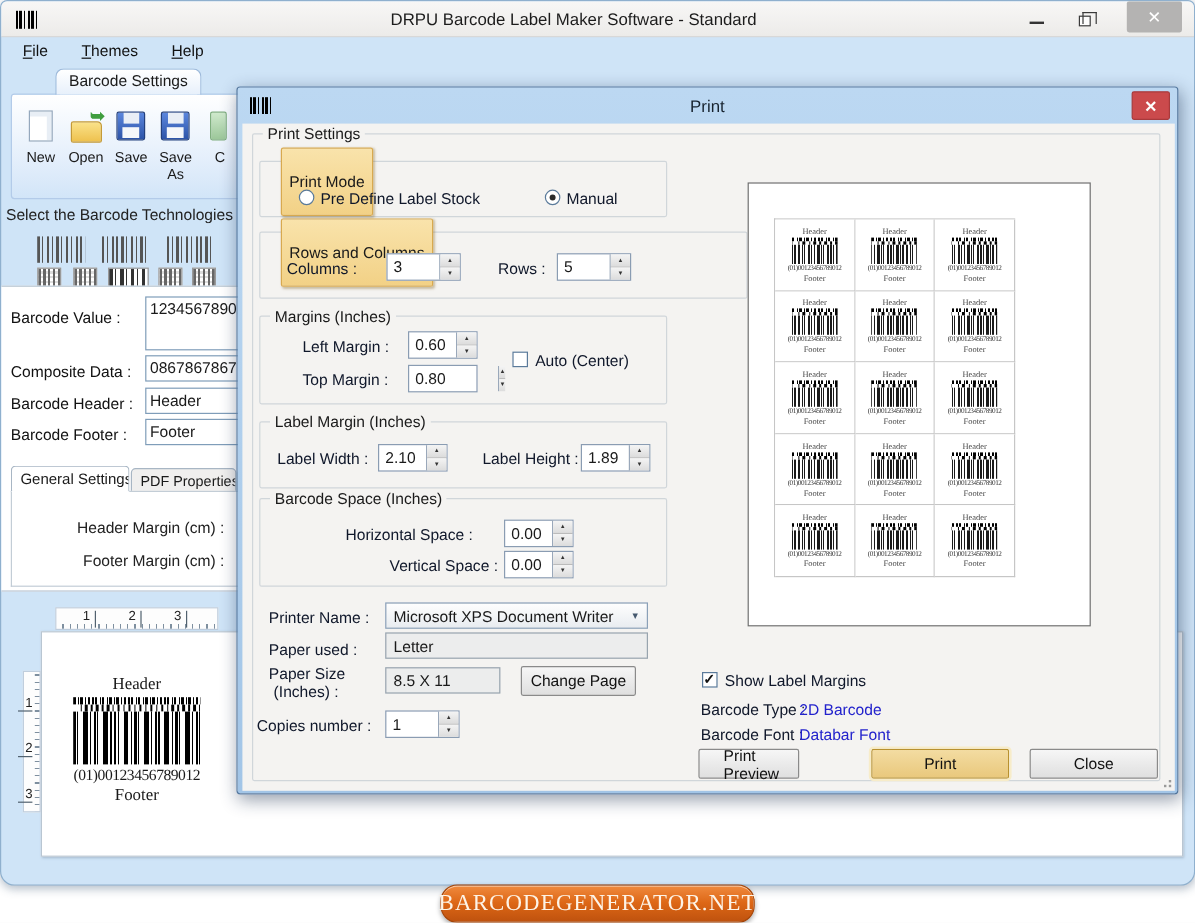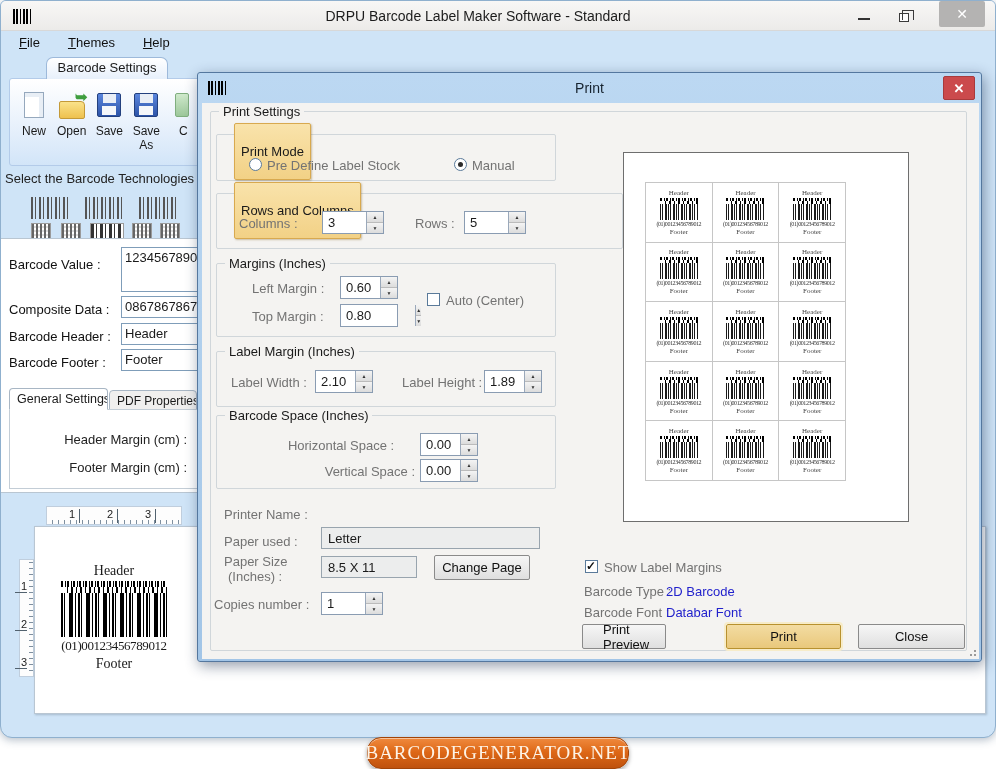--- a/index.html
+++ b/index.html
@@ -113,21 +113,21 @@
   .dlg-close { position:absolute; right:6px; top:3px; width:32px; height:24px; background:#cb4a4c;
     border:1px solid #a83a3c; border-radius:2px; color:#fff; font-size:13px; font-weight:bold;
     display:flex; align-items:center; justify-content:center; }
   .dlg-body { position:absolute; left:4px; top:30px; width:777px; height:556px; background:#f4f3f1; }
 
   .groupbox { position:absolute; border:1px solid #d0d6da; border-radius:2px; }
   .gb-label { position:absolute; top:-8px; left:8px; background:#f4f3f1; padding:0 4px; font-size:13px; color:#1a1a1a; white-space:nowrap; }
   .gb-label.tan { background:linear-gradient(#f9e3ab,#f2d186); border:1px solid #d8a94f; border-radius:2px;
     padding:20px 6px; top:-12px; left:6px; box-shadow:1px 1px 2px rgba(120,90,20,.35);margin-left:11px; }
 
-  .dlabel { position:absolute; font-size:13px; color:#737373; white-space:nowrap; }
+  .dlabel { position:absolute; font-size:13px; color:#0f172a; white-space:nowrap; }
   .spin { position:absolute; height:23px; border:1px solid #8a9cb2; background:#fff; display:flex; }
   .spin .v { flex:1; font-size:13px; padding:3px 0 0 5px; }
   .spin .ud { width:17px; border-left:1px solid #9aa8ba; display:flex; flex-direction:column; }
   .spin .ud span { flex:1; background:linear-gradient(#f4f4f4,#dcdcdc); font-size:5px; color:#333;
     display:flex; align-items:center; justify-content:center; border-bottom:1px solid #bbb; }
   .spin .ud span:last-child { border-bottom:none; }
 
   .radio { position:absolute; width:13px; height:13px; border:1px solid #5a7a9a; border-radius:50%; background:#fff; }
   .radio.on::after { content:""; position:absolute; left:3px; top:3px; width:5px; height:5px; border-radius:50%; background:#2b2b2b; }
   .checkbox { position:absolute; width:13px; height:13px; border:1px solid #5a7a9a; background:#fff; }
@@ -383,20 +383,24 @@
       <div class="spin" style="left:203px;top:43px;width:58px;">
         <div class="v">0.00</div>
         <div class="ud">
             <span>▲</span>
             <span>▼</span>
           </div>
       </div>
     </div>
 
     <div class="dlabel" style="left:22px;top:404px;">Printer Name :</div>
+    <div class="combo" style="left:119px;top:399px;width:219px;">
+      <span>Microsoft XPS Document Writer</span>
+      <span class="arr">▾</span>
+    </div>
 
     <div class="dlabel" style="left:22px;top:431px;">Paper used :</div>
     <div class="rofield" style="left:119px;top:424px;width:219px;">Letter</div>
 
     <div class="dlabel" style="left:22px;top:451px;">Paper Size</div>
     <div class="dlabel" style="left:26px;top:466px;">(Inches) :</div>
     <div class="rofield" style="left:119px;top:453px;width:96px;">8.5 X 11</div>
     <div class="pushbtn" style="left:232px;top:452px;width:96px;">Change Page</div>
 
     <div class="dlabel" style="left:12px;top:494px;">Copies number :</div>

